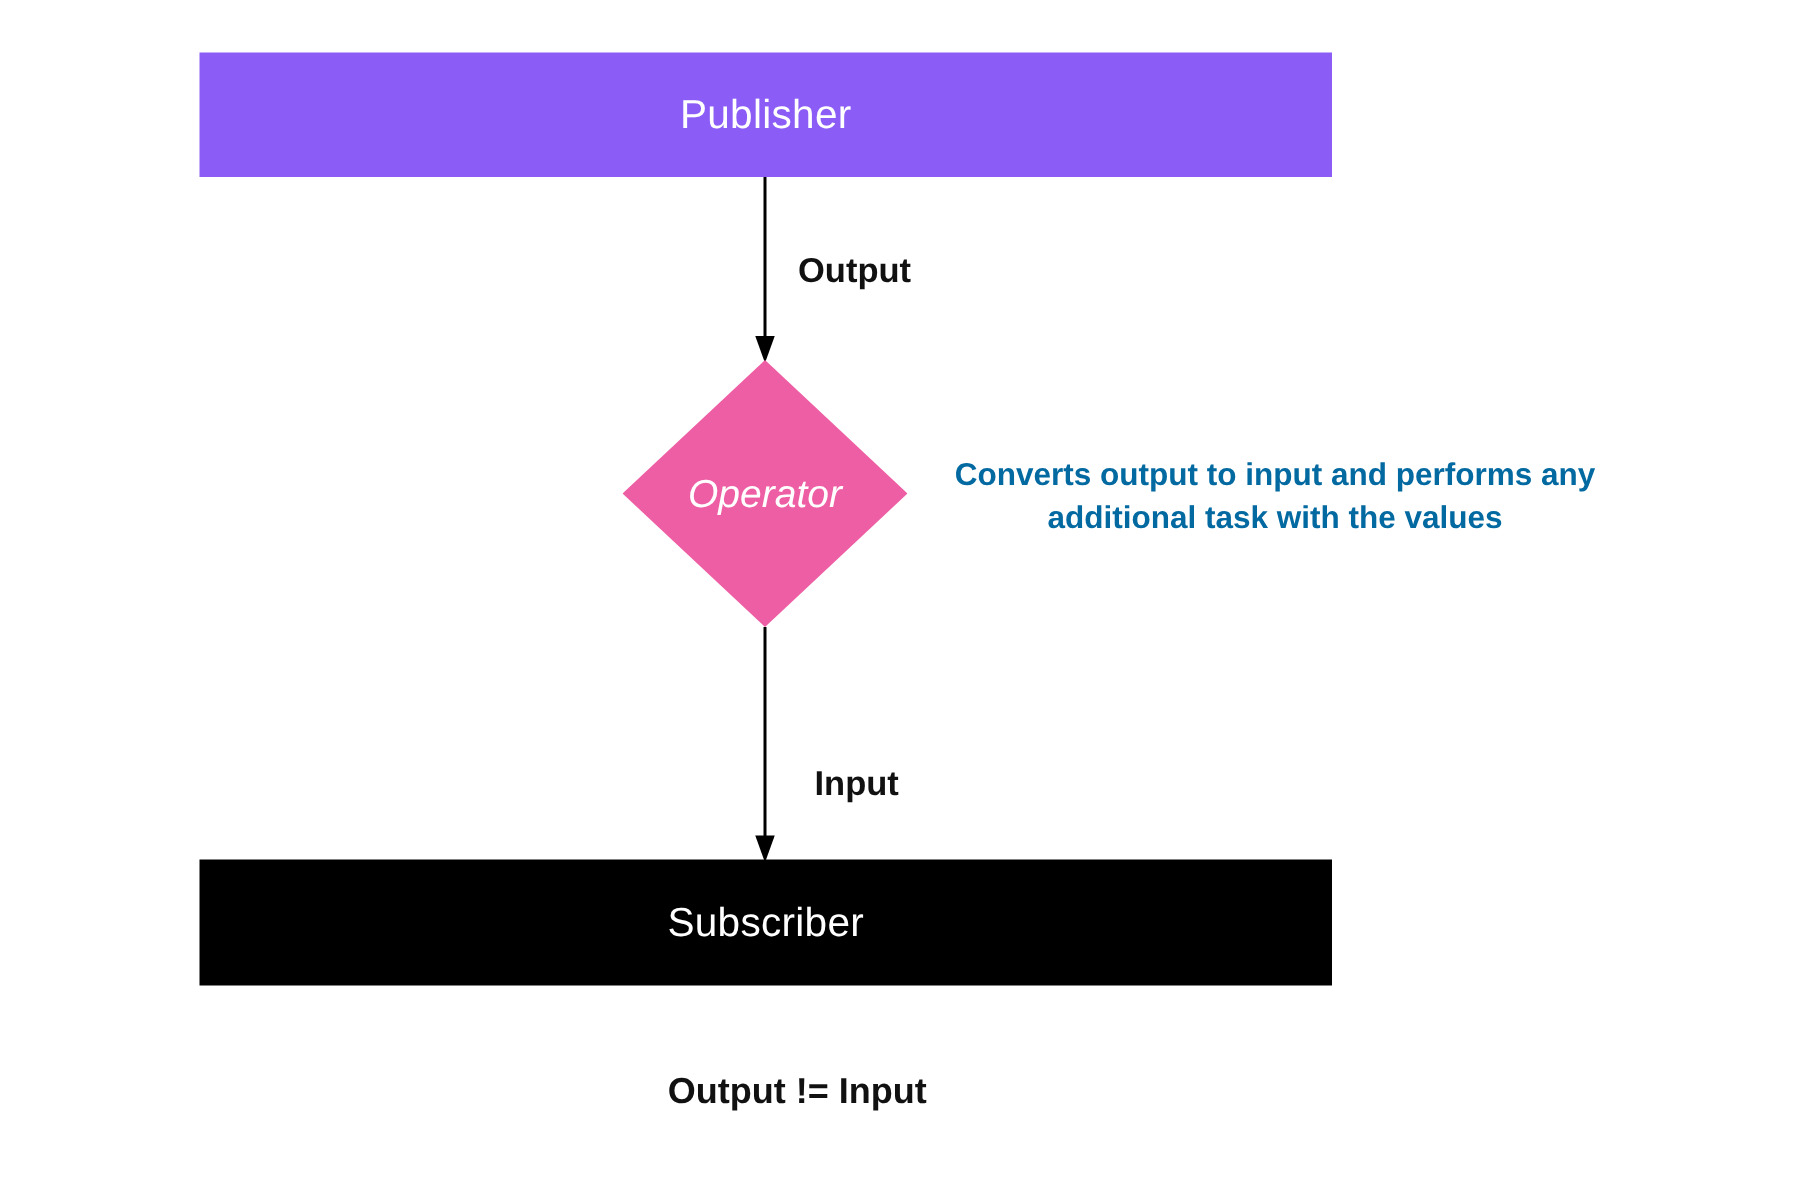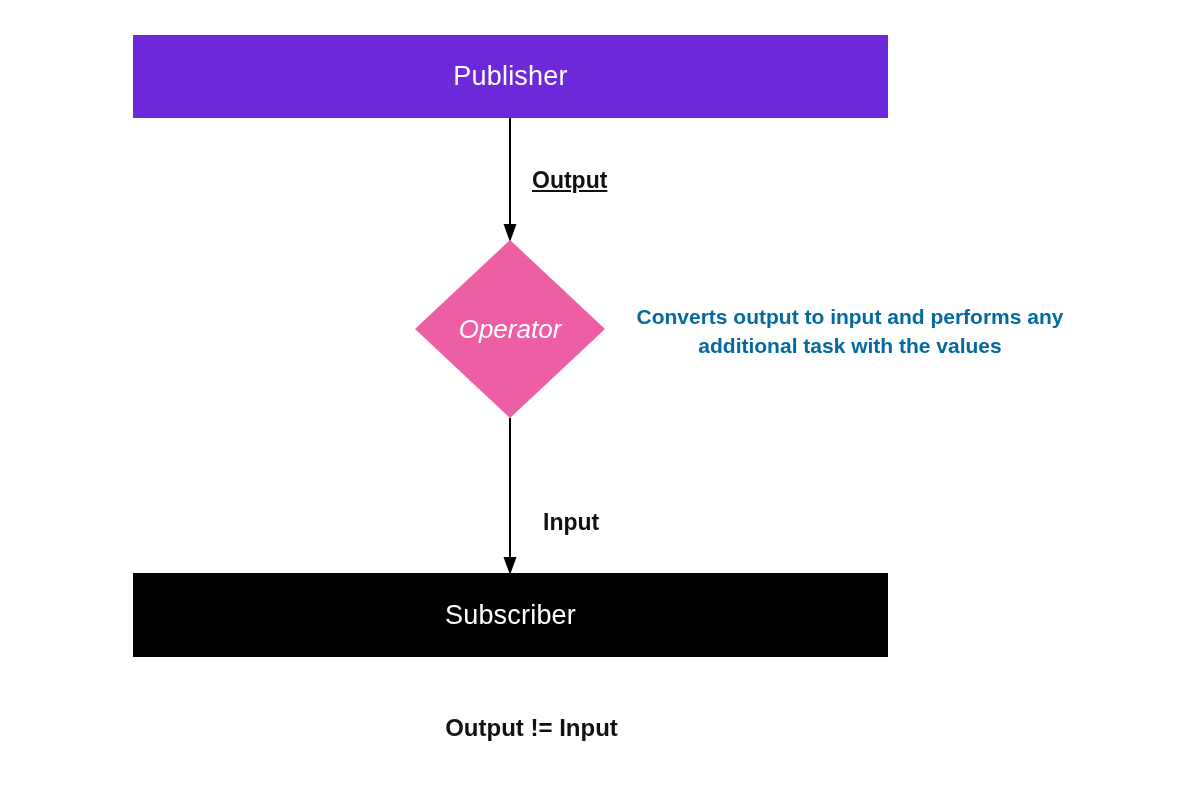--- a/index.html
+++ b/index.html
@@ -34,21 +34,21 @@
     letter-spacing: 0.2px;
     line-height: 1;
     white-space: nowrap;
   }
 
   #publisher-box {
     left: 133px;
     top: 35px;
     width: 755px;
     height: 83px;
-    background: #6d28d9;
+    background: #8b5cf6;
   }
   #subscriber-box {
     left: 133px;
     top: 573px;
     width: 755px;
     height: 84px;
     background: #000000;
   }
 
   
@@ -108,21 +108,20 @@
     position: absolute;
     color: #111111;
     font-size: 23px;
     font-weight: 700;
     line-height: 1;
     white-space: nowrap;
   }
   #edge-label-output {
     left: 532px;
     top: 169px;
-    text-decoration: underline;
   }
   #edge-label-input {
     left: 543px;
     top: 467px;
     margin-top: 44px;
   }
 
   
   #operator-annotation {
     position: absolute;

